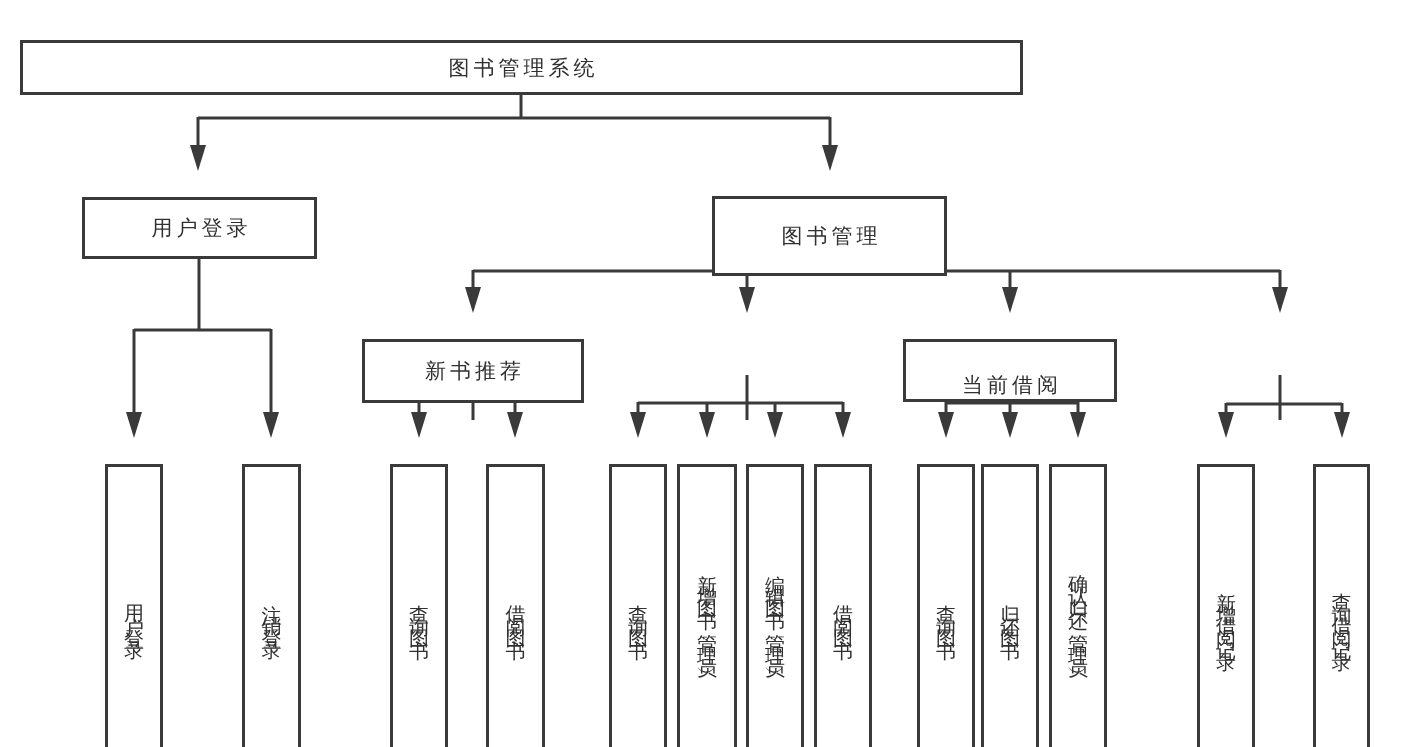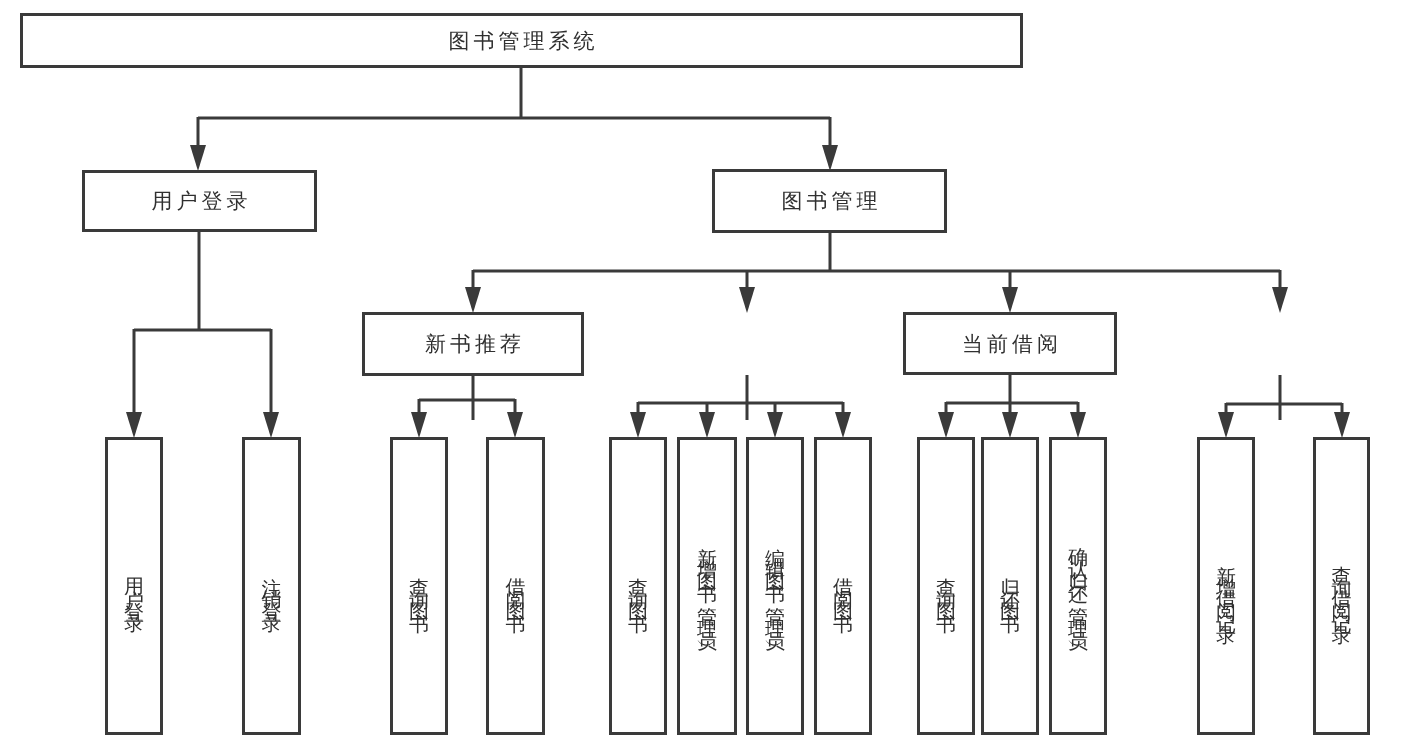--- a/index.html
+++ b/index.html
@@ -32,44 +32,45 @@
     pointer-events:none;
   }
   .node{
     position:absolute;
     border:3px solid var(--line);
     background:var(--background);
     display:flex;
     align-items:center;
     justify-content:center;
     color:var(--text);
+    margin-top:27px;
   }
   .node.h span{
     font-size:21px;
     letter-spacing:4px;
     text-indent:4px;
     white-space:nowrap;
   }
   .node.v span{
     writing-mode:vertical-rl;
     text-orientation:mixed;
     font-size:20px;
     letter-spacing:12px;
     line-height:1.15;
     white-space:nowrap;
   }
   
   #n-root{left:20px;top:13px;width:1003px;height:55px;}
   
   #n-user-login{left:82px;top:170px;width:235px;height:62px;}
-  #n-book-mgmt{left:712px;top:169px;width:235px;height:64px;}
+  #n-book-mgmt{left:712px;top:169px;width:235px;height:80px;}
   
   #n-new-rec{left:362px;top:312px;width:222px;height:64px;}
   #n-book-borrow{left:638px;top:312px;width:219px;height:63px;}
-  #n-current{left:903px;top:312px;width:214px;height:63px;}
+  #n-current{left:903px;top:312px;width:214px;height:63px;align-items:flex-end;}
   #n-records{left:1172px;top:312px;width:216px;height:63px;}
   
   .leaf{top:437px;height:298px;width:58px;}
   #n-login{left:105px;}
   #n-logout{left:242px;width:59px;}
   #n-rec-query{left:390px;}
   #n-rec-borrow{left:486px;width:59px;}
   #n-bb-query{left:609px;}
   #n-bb-add{left:677px;width:60px;}
   #n-bb-edit{left:746px;}

